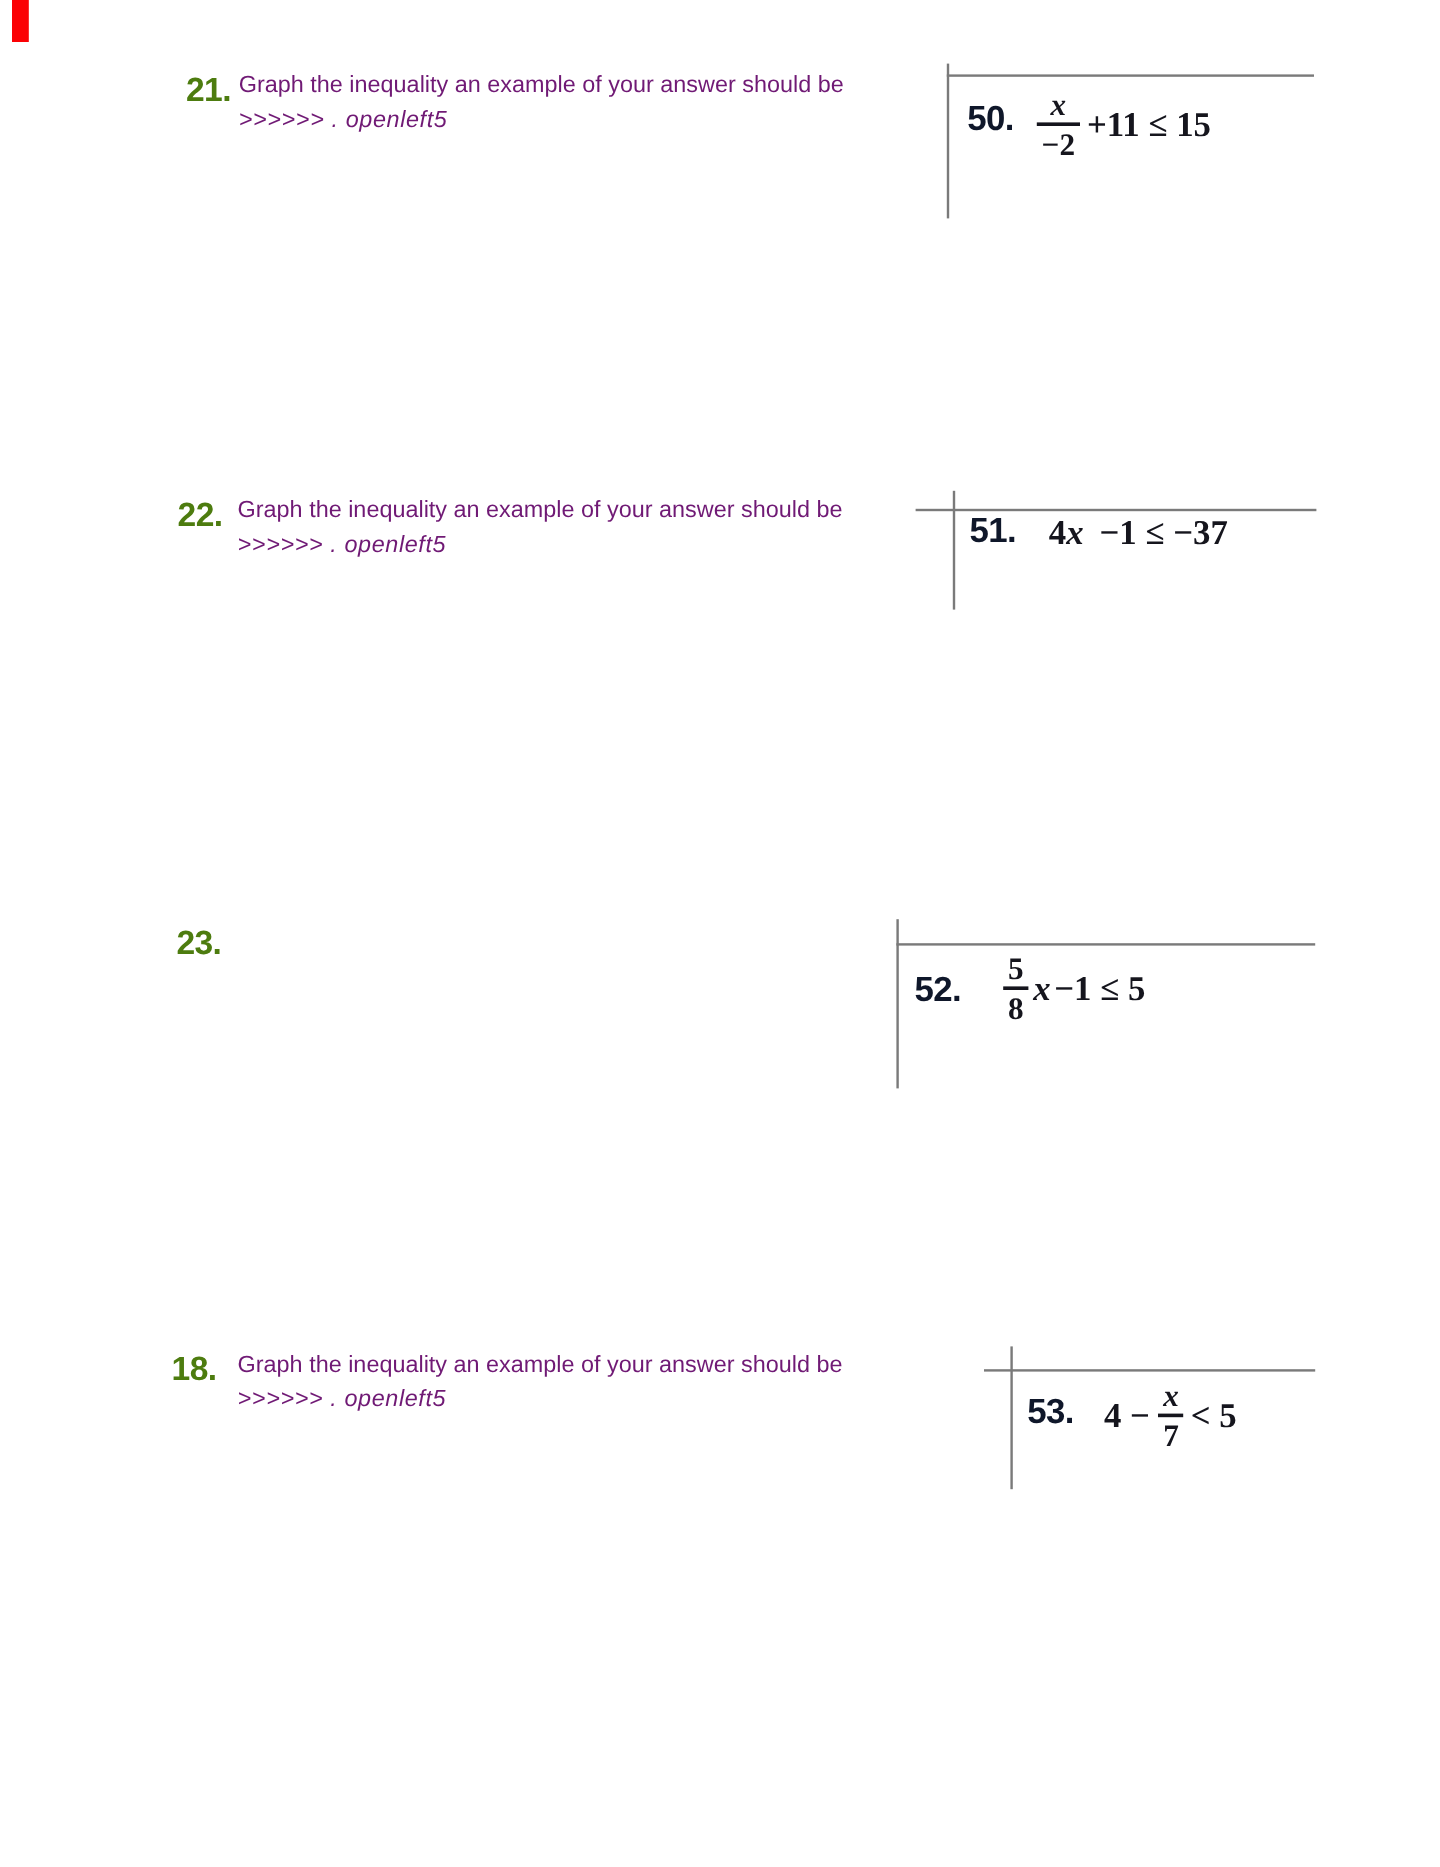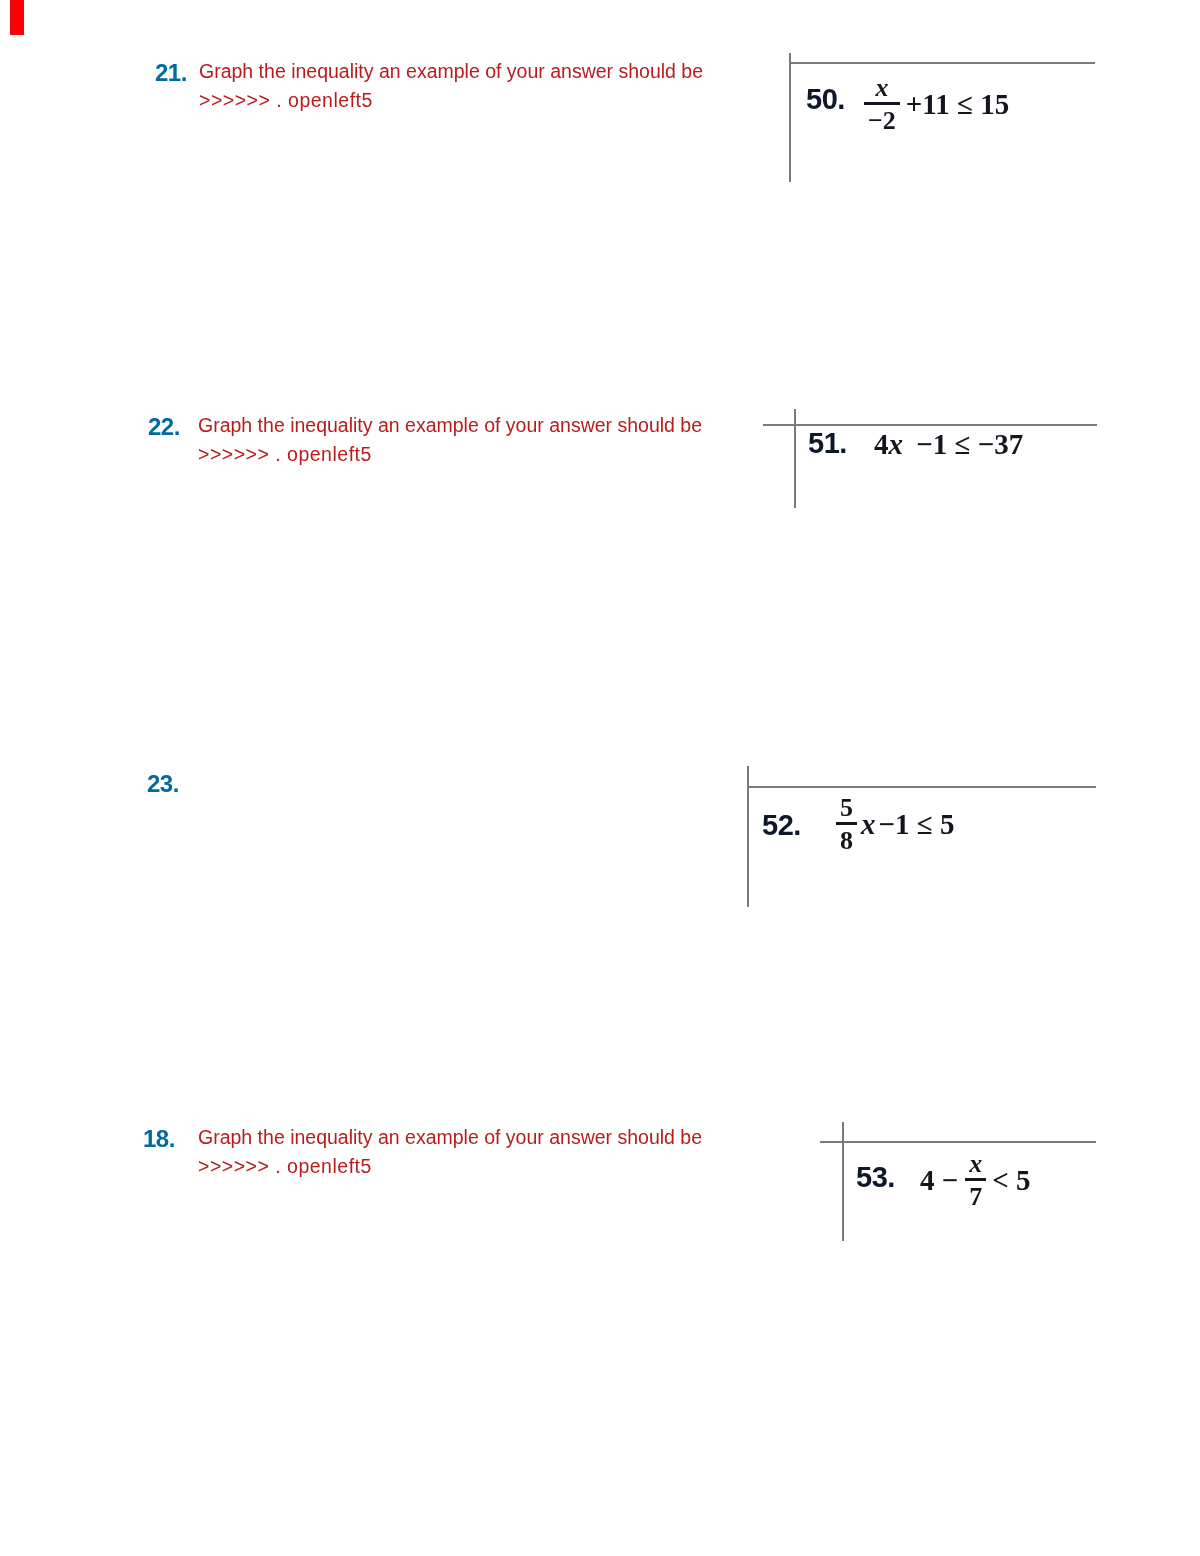--- a/index.html
+++ b/index.html
@@ -11,31 +11,31 @@
     color:#1f1f22;
     overflow:hidden;
   }
   .red-marker {
     position:absolute; left:10px; top:0; width:14px; height:35px;
     background:#fb0105;
   }
   
   .lp-num {
     position:absolute;
-    font-size:24px; font-weight:700; color:#0369a1;
+    font-size:28px; font-weight:700; color:#4d7c0f;
     line-height:1;
     letter-spacing:-0.5px;
   }
   .lp-text {
     position:absolute;
-    font-size:19.5px; line-height:29px; color:#b91c1c;
+    font-size:19.5px; line-height:29px; color:#701a75;
     width:580px;
     letter-spacing:0px;
   }
-  .lp-text .l2 { letter-spacing:0.5px; }
+  .lp-text .l2 { letter-spacing:0.5px;font-style:italic; }
   
   .rule { position:absolute; background:#7a7a7a; }
   .rp-num {
     position:absolute;
     font-size:29px; font-weight:700; color:#0f172a;
     line-height:1.1;
     letter-spacing:-0.5px;
   }
   .formula {
     position:absolute;

